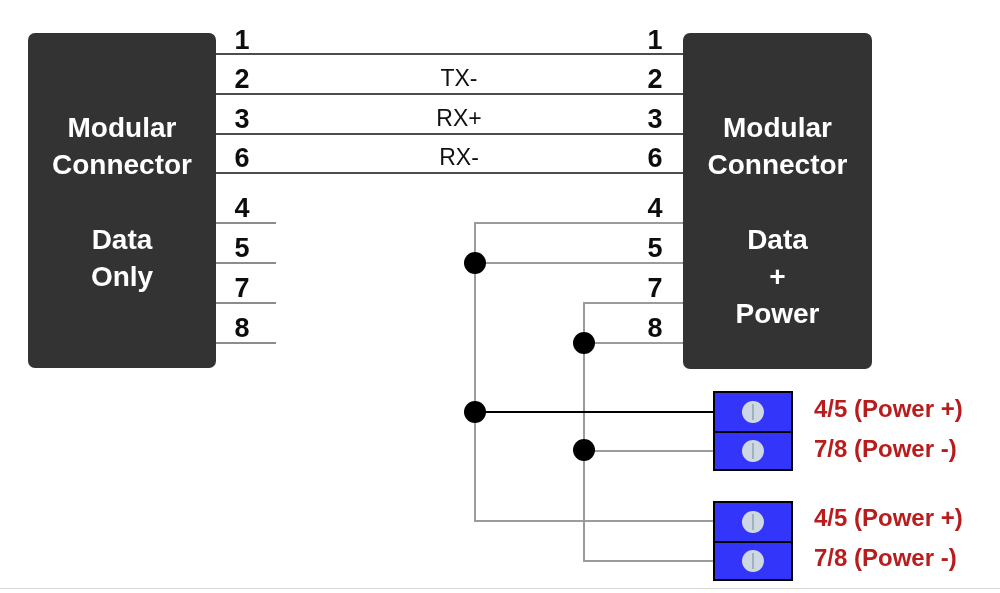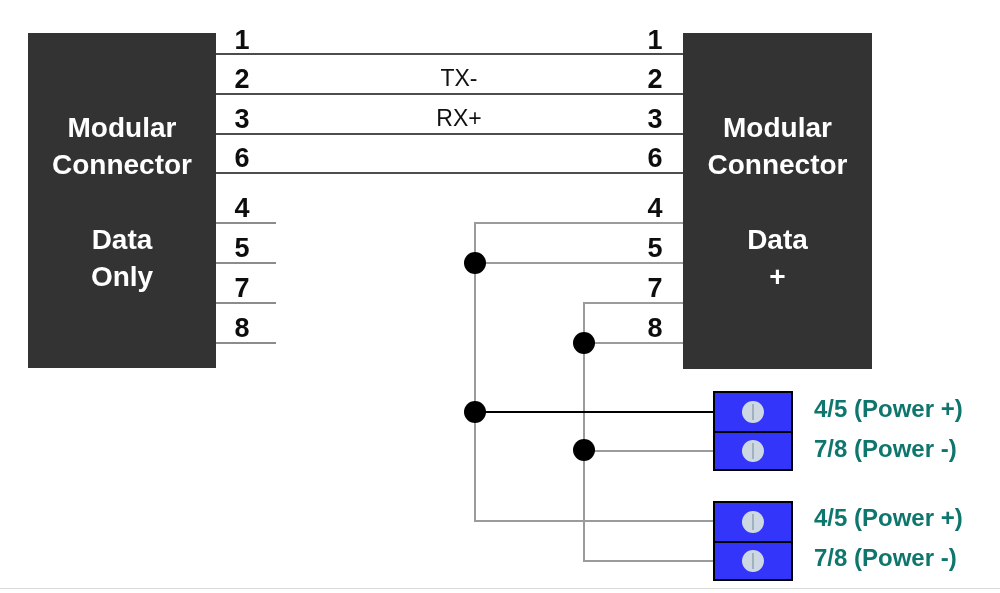--- a/index.html
+++ b/index.html
@@ -1,21 +1,21 @@
 <!DOCTYPE html>
 <html><head>
 <meta charset="utf-8">
 <style>
   html,body{margin:0;padding:0;background:#fff;}
   #stage{
     position:relative;width:1000px;height:593px;background:#ffffff;overflow:hidden;
     font-family:"Liberation Sans","DejaVu Sans",sans-serif;
   }
   .connector-box{
-    position:absolute;background:#333333;color:#ffffff;text-align:center;
+    position:absolute;background:#333333;color:#ffffff;text-align:center;border-radius:7px;
   }
   .box-text{position:absolute;left:0;width:100%;font-weight:bold;font-size:28px;line-height:37px;text-align:center;}
   .wire-h{position:absolute;height:2px;background:#4d4d4d;}
   .wire-h.gray{background:#8c8c8c;}
   .wire-h.light{background:#9b9b9b;}
   .wire-h.black{background:#000000;}
   .wire-v{position:absolute;width:2px;background:#9b9b9b;}
   .pin-num{position:absolute;width:34px;text-align:center;font-weight:bold;font-size:27px;line-height:28px;color:#0d0d0d;}
   .sig-label{position:absolute;width:120px;text-align:center;font-size:23px;line-height:24px;color:#111111;}
   .dot{position:absolute;width:22px;height:22px;border-radius:50%;background:#000000;}
@@ -24,21 +24,21 @@
     background:#d2400e;border:2px solid #1a1a1a;display:flex;align-items:center;justify-content:center;
     font-weight:bold;font-size:20px;color:#000000;
   }
   .tblock{
     position:absolute;left:713px;width:80px;background:#3335fa;border:2px solid #000000;box-sizing:border-box;
   }
   .trow{width:100%;height:38px;display:flex;align-items:center;justify-content:center;box-sizing:border-box;}
   .trow + .trow{border-top:2px solid #000000;}
   .screw{width:22px;height:22px;border-radius:50%;background:#cdd8e3;position:relative;}
   .screw .slot{position:absolute;left:10px;top:3px;width:2px;height:16px;background:#9fb0bf;}
-  .pwr-label{position:absolute;left:814px;width:186px;height:28px;font-weight:bold;font-size:24px;line-height:28px;color:#0f766e;white-space:nowrap;}
+  .pwr-label{position:absolute;left:814px;width:186px;height:28px;font-weight:bold;font-size:24px;line-height:28px;color:#b91c1c;white-space:nowrap;}
   .hairline{position:absolute;left:0;top:588px;width:1000px;height:1px;background:#d9d9d9;}
 </style>
 </head>
 <body>
 
 <div id="stage">
 
   <div class="connector-box" style="left:28px;top:33px;width:188px;height:335px;">
     <div class="box-text" style="top:76px;">
       <div>Modular</div>
@@ -51,40 +51,42 @@
   </div>
 
   <div class="connector-box" style="left:683px;top:33px;width:189px;height:336px;">
     <div class="box-text" style="top:76px;">
       <div>Modular</div>
       <div>Connector</div>
     </div>
     <div class="box-text" style="top:188px;">
       <div>Data</div>
       <div>+</div>
+      <div>Power</div>
     </div>
   </div>
 
   <div class="wire-h" style="left:216px;top:53px;width:467px;"></div>
   <div class="wire-h" style="left:216px;top:93px;width:467px;"></div>
   <div class="wire-h" style="left:216px;top:133px;width:467px;"></div>
   <div class="wire-h" style="left:216px;top:172px;width:467px;"></div>
 
   <div class="pin-num" style="left:225px;top:26px;">1</div>
   <div class="pin-num" style="left:225px;top:65px;">2</div>
   <div class="pin-num" style="left:225px;top:105px;">3</div>
   <div class="pin-num" style="left:225px;top:144px;">6</div>
 
   <div class="pin-num" style="left:638px;top:26px;">1</div>
   <div class="pin-num" style="left:638px;top:65px;">2</div>
   <div class="pin-num" style="left:638px;top:105px;">3</div>
   <div class="pin-num" style="left:638px;top:144px;">6</div>
 
   <div class="sig-label" style="left:399px;top:106px;">RX+</div>
   <div class="sig-label" style="left:399px;top:66px;">TX-</div>
+  <div class="sig-label" style="left:399px;top:145px;">RX-</div>
 
   <div class="wire-h gray" style="left:216px;top:222px;width:60px;"></div>
   <div class="wire-h gray" style="left:216px;top:262px;width:60px;"></div>
   <div class="wire-h gray" style="left:216px;top:302px;width:60px;"></div>
   <div class="wire-h gray" style="left:216px;top:342px;width:60px;"></div>
 
   <div class="pin-num" style="left:225px;top:194px;">4</div>
   <div class="pin-num" style="left:225px;top:234px;">5</div>
   <div class="pin-num" style="left:225px;top:274px;">7</div>
   <div class="pin-num" style="left:225px;top:314px;">8</div>

